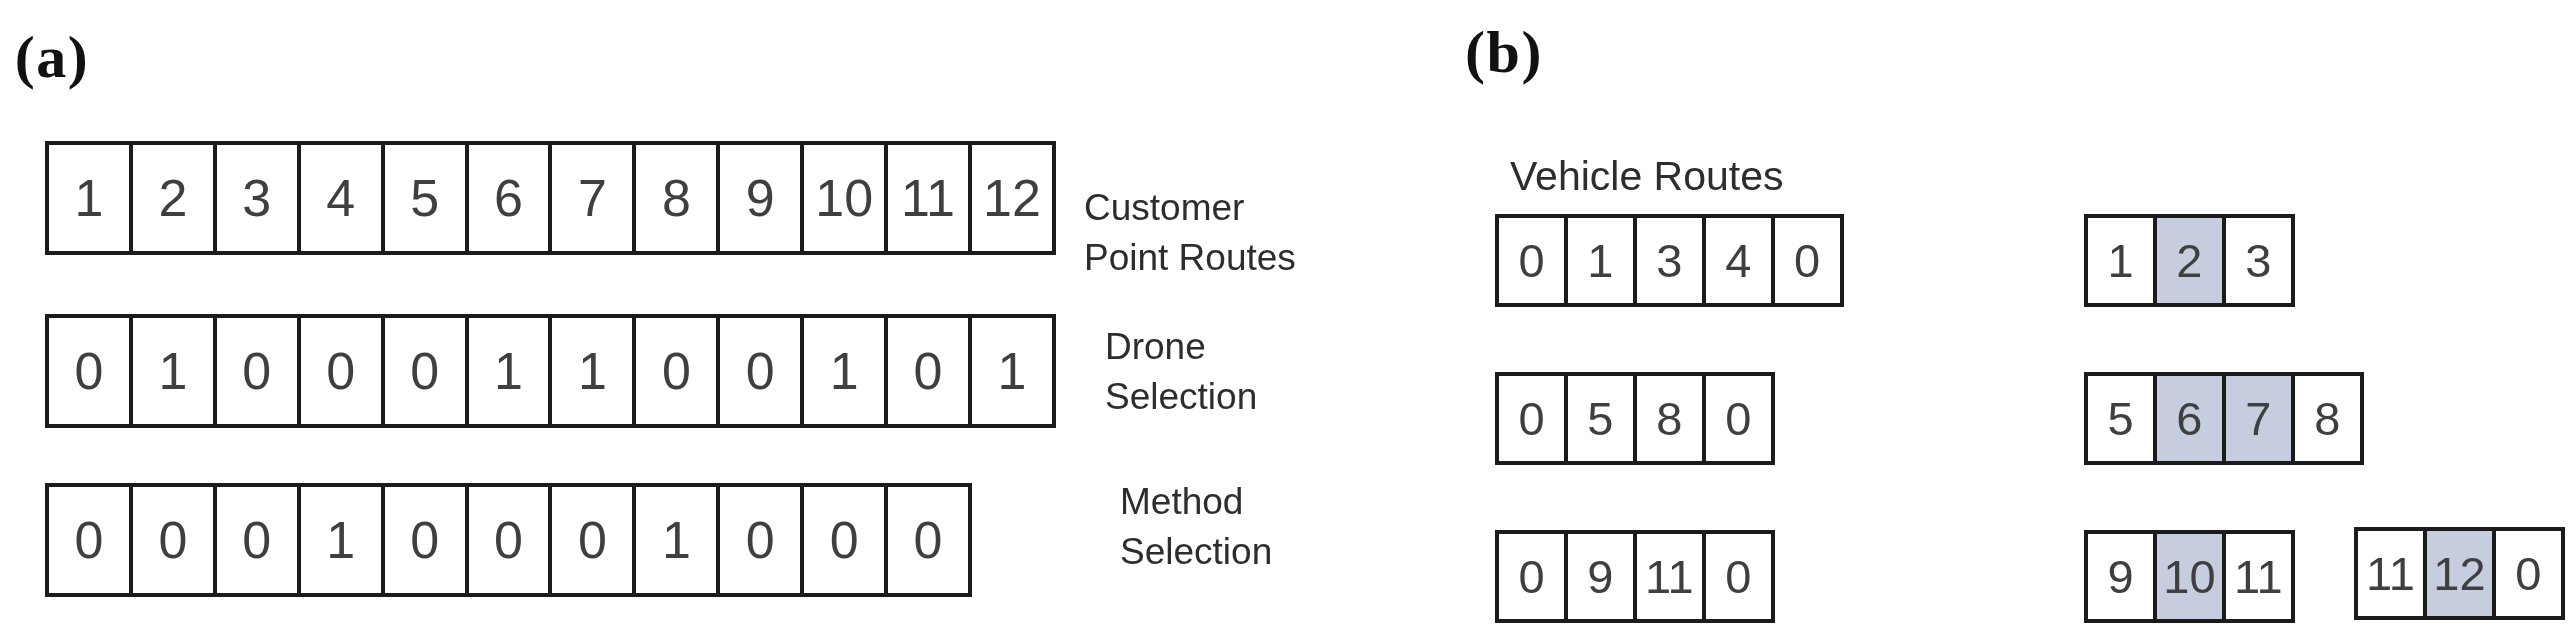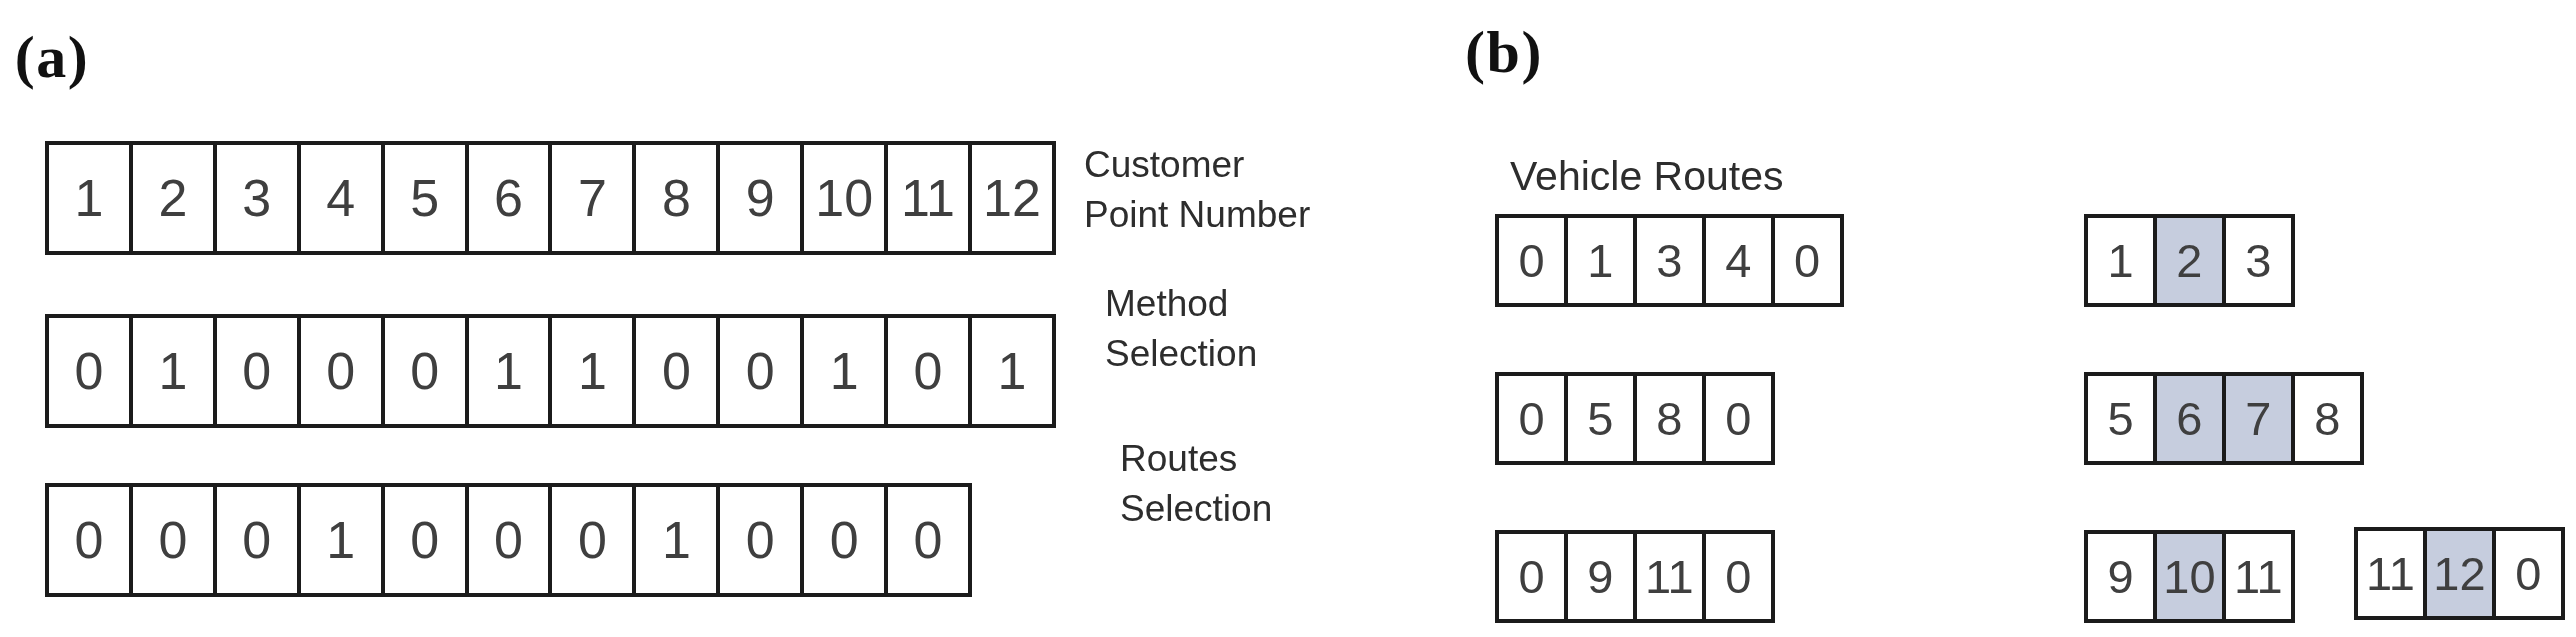--- a/index.html
+++ b/index.html
@@ -17,20 +17,21 @@
     display:flex;align-items:center;justify-content:center;
     color:var(--digit);
   }
   .cell + .cell{margin-left:-4.1px;}
   .cells-a .cell{width:88px;height:114px;font-size:52px;}
   .cells-b .cell{width:73px;height:93px;font-size:47px;}
   .cell.hl{background:var(--hl);}
   .label{
     position:absolute;color:var(--label);font-size:37px;line-height:50px;
     letter-spacing:0px;
+    margin-top:43px;
   }
   .routes-title{
     position:absolute;color:var(--label);font-size:41px;white-space:nowrap;
   }
 </style>
 </head>
 <body>
 
 <div class="canvas">
 
@@ -75,30 +76,30 @@
       <div class="cell">0</div>
       <div class="cell">0</div>
       <div class="cell">1</div>
       <div class="cell">0</div>
       <div class="cell">0</div>
       <div class="cell">0</div>
     </div>
 
   <div class="label" style="left:1084px;top:140px">
       <div class="line">Customer</div>
-      <div class="line">Point Number</div>
+      <div class="line">Point Routes</div>
     </div>
 
   <div class="label" style="left:1105px;top:279px">
-      <div class="line">Method</div>
+      <div class="line">Drone</div>
       <div class="line">Selection</div>
     </div>
 
   <div class="label" style="left:1120px;top:434px">
-      <div class="line">Routes</div>
+      <div class="line">Method</div>
       <div class="line">Selection</div>
     </div>
 
   <div class="tag" style="left:1465px;top:18px">(b)</div>
 
   <div class="routes-title" style="left:1510px;top:153px">Vehicle Routes</div>
 
   <div class="cellrow cells-b" style="left:1495px;top:214px;height:93px">
       <div class="cell">0</div>
       <div class="cell">1</div>

